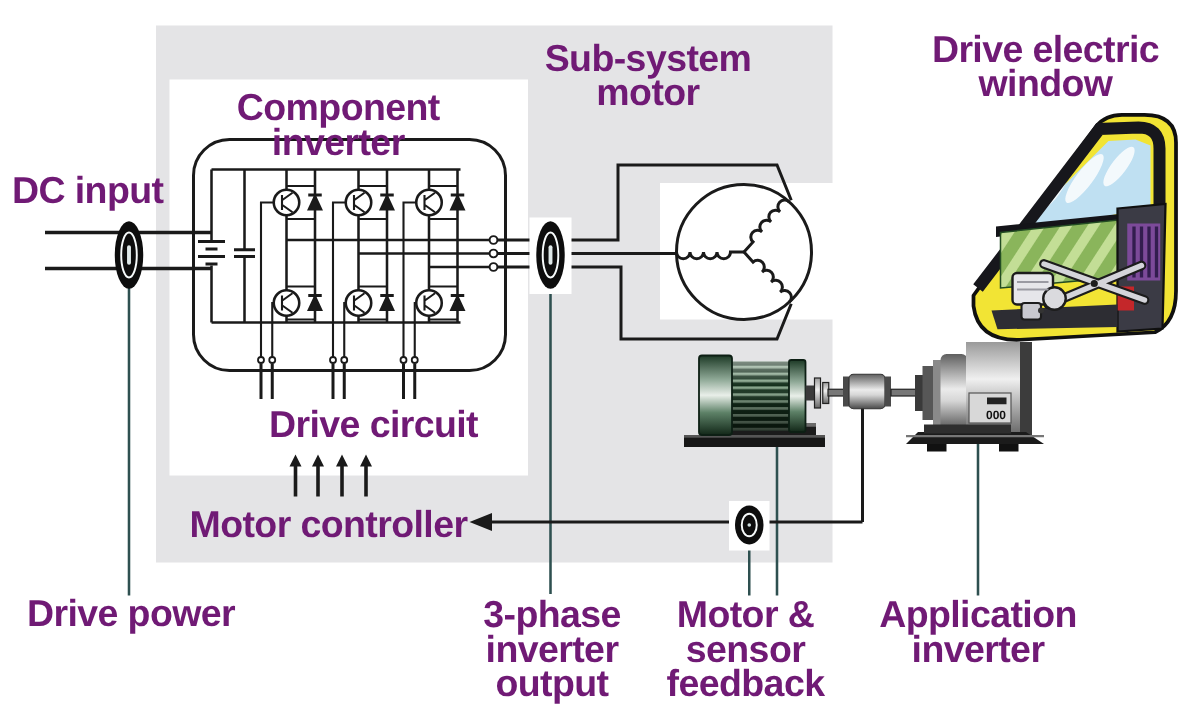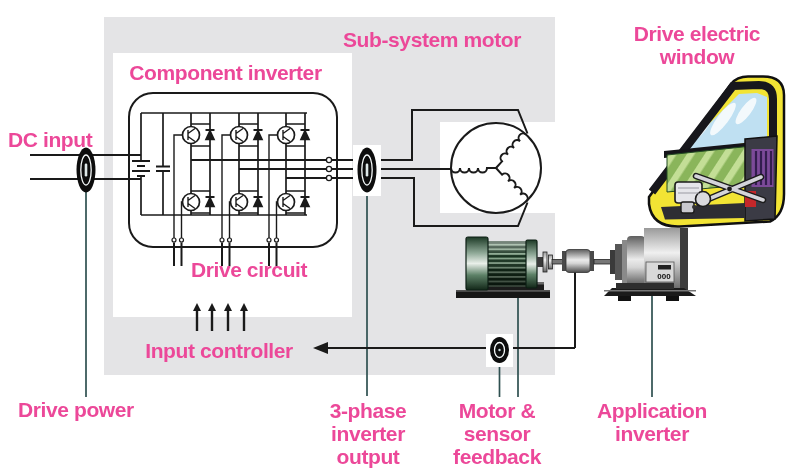--- a/index.html
+++ b/index.html
@@ -3,28 +3,28 @@
 <meta charset="utf-8">
 <style>
   html,body{margin:0;padding:0}
   body{width:800px;height:476px;position:relative;overflow:hidden;background:#fff;
        font-family:"Liberation Sans", sans-serif;}
   .panel{position:absolute}
   #gray-box{left:104px;top:17px;width:451px;height:358px;background:#e4e4e6}
   #inverter-white{left:113px;top:53px;width:239px;height:264px;background:#ffffff}
   #motor-white{left:440px;top:122px;width:118px;height:91px;background:#ffffff}
   svg.art{position:absolute;left:0;top:0;pointer-events:none}
-  .lbl{position:absolute;font-weight:bold;color:#ec4899;font-size:21px;line-height:23px;
+  .lbl{position:absolute;font-weight:bold;color:#701a75;font-size:25px;line-height:23px;
        letter-spacing:-0.4px;white-space:pre-line}
   .center{text-align:center}
-  #lbl-dc-input{left:8px;top:128px;width:120px}
+  #lbl-dc-input{left:8px;top:116px;width:120px}
   #lbl-component-inverter{left:113px;top:61px;width:225px}
   #lbl-sub-system-motor{left:330px;top:28px;width:204px}
   #lbl-system-electric-window{left:595px;top:22px;width:204px}
-  #lbl-drive-circuit{left:113px;top:258px;width:272px}
+  #lbl-drive-circuit{left:113px;top:272px;width:272px}
   #lbl-motor-controller{left:118px;top:339px;width:202px}
   #lbl-input-power{left:18px;top:398px;width:160px}
   #lbl-three-phase{left:288px;top:399px;width:160px}
   #lbl-motor-sensor{left:417px;top:399px;width:160px}
   #lbl-application{left:572px;top:399px;width:160px}
 </style>
 </head>
 <body>
 
 <div class="stage">
@@ -284,21 +284,21 @@
       </g>
     </g>
   </svg>
 
   <div class="lbl" id="lbl-dc-input">DC input</div>
   <div class="lbl center" id="lbl-component-inverter">Component inverter</div>
   <div class="lbl center" id="lbl-sub-system-motor">Sub-system motor</div>
   <div class="lbl center" id="lbl-system-electric-window">Drive electric
 window</div>
   <div class="lbl center" id="lbl-drive-circuit">Drive circuit</div>
-  <div class="lbl center" id="lbl-motor-controller">Input controller</div>
+  <div class="lbl center" id="lbl-motor-controller">Motor controller</div>
   <div class="lbl" id="lbl-input-power">Drive power</div>
   <div class="lbl center" id="lbl-three-phase">3-phase
 inverter
 output</div>
   <div class="lbl center" id="lbl-motor-sensor">Motor &amp;
 sensor
 feedback</div>
   <div class="lbl center" id="lbl-application">Application
 inverter</div>
 </div>

